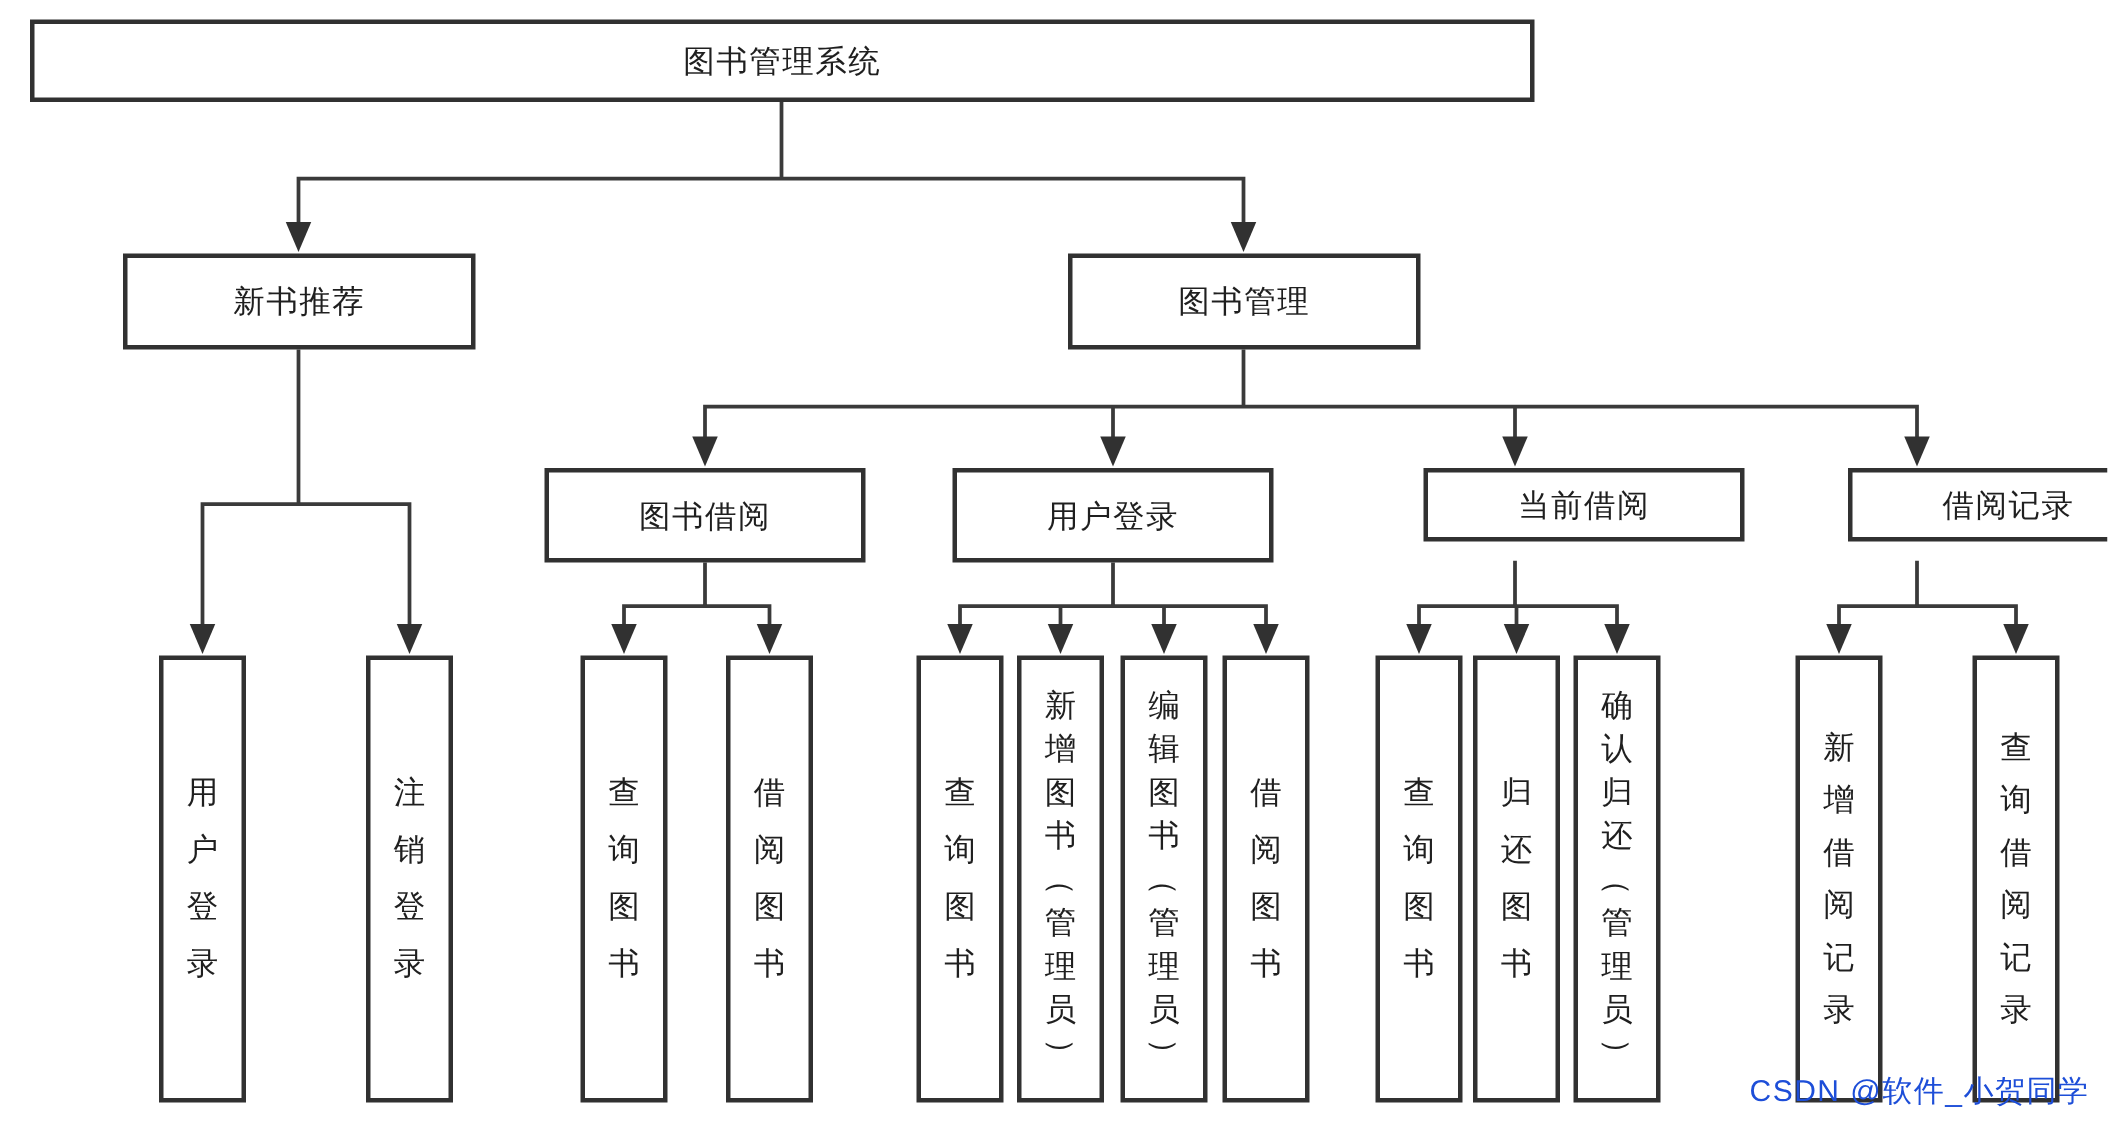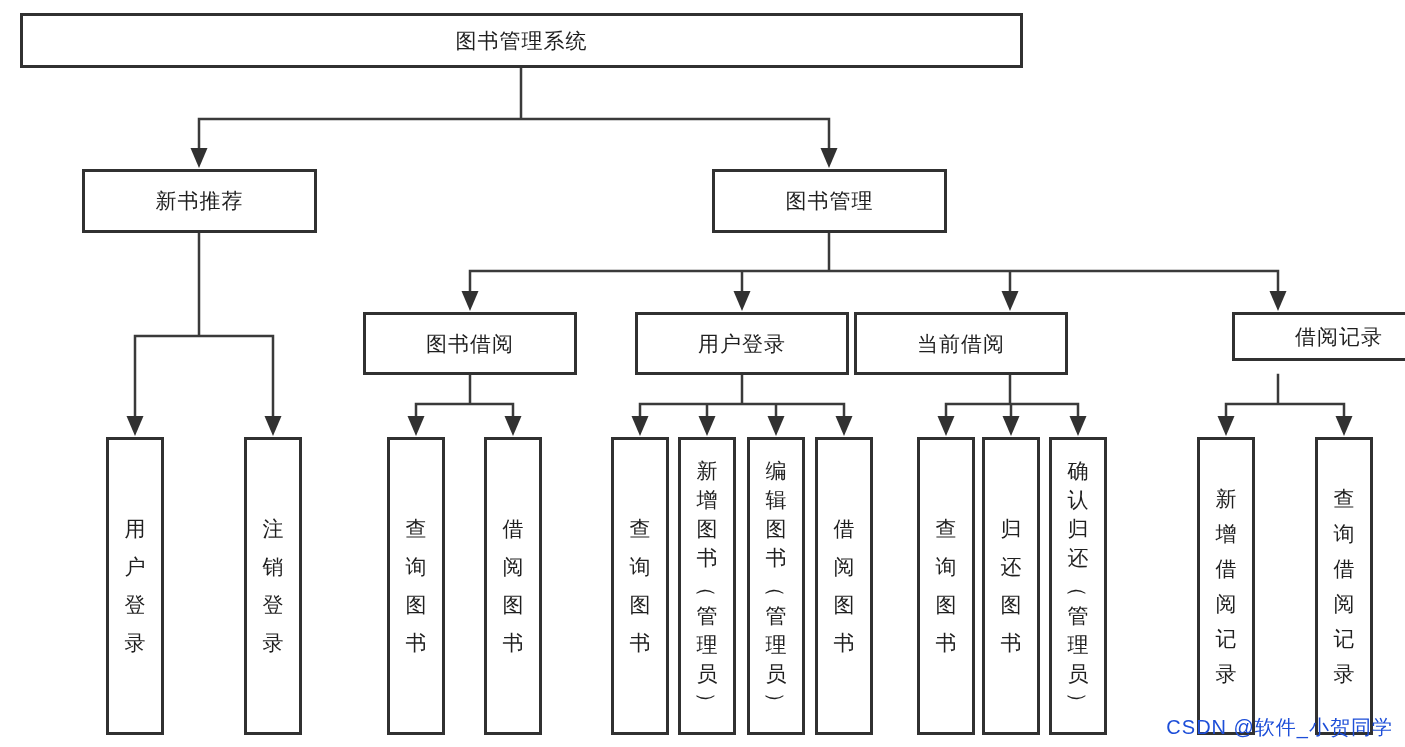--- a/index.html
+++ b/index.html
@@ -110,21 +110,21 @@
   <div class="node" style="left:712px;top:169px;width:235px;height:64px">
     <span class="hlabel">图书管理</span>
   </div>
 
   <div class="node" style="left:363px;top:312px;width:214px;height:63px">
     <span class="hlabel">图书借阅</span>
   </div>
   <div class="node" style="left:635px;top:312px;width:214px;height:63px">
     <span class="hlabel">用户登录</span>
   </div>
-  <div class="node" style="left:854px;top:312px;width:214px;height:63px">
+  <div class="node" style="left:949px;top:312px;width:214px;height:49px">
     <span class="hlabel">当前借阅</span>
   </div>
   <div class="node" style="left:1232px;top:312px;width:214px;height:49px">
     <span class="hlabel">借阅记录</span>
   </div>
 
   <div class="node" style="left:106px;top:437px;width:58px;height:298px">
     <span class="vlabel" style="line-height: 38px;">
         <span class="vchar">用</span>
         <span class="vchar">户</span>

